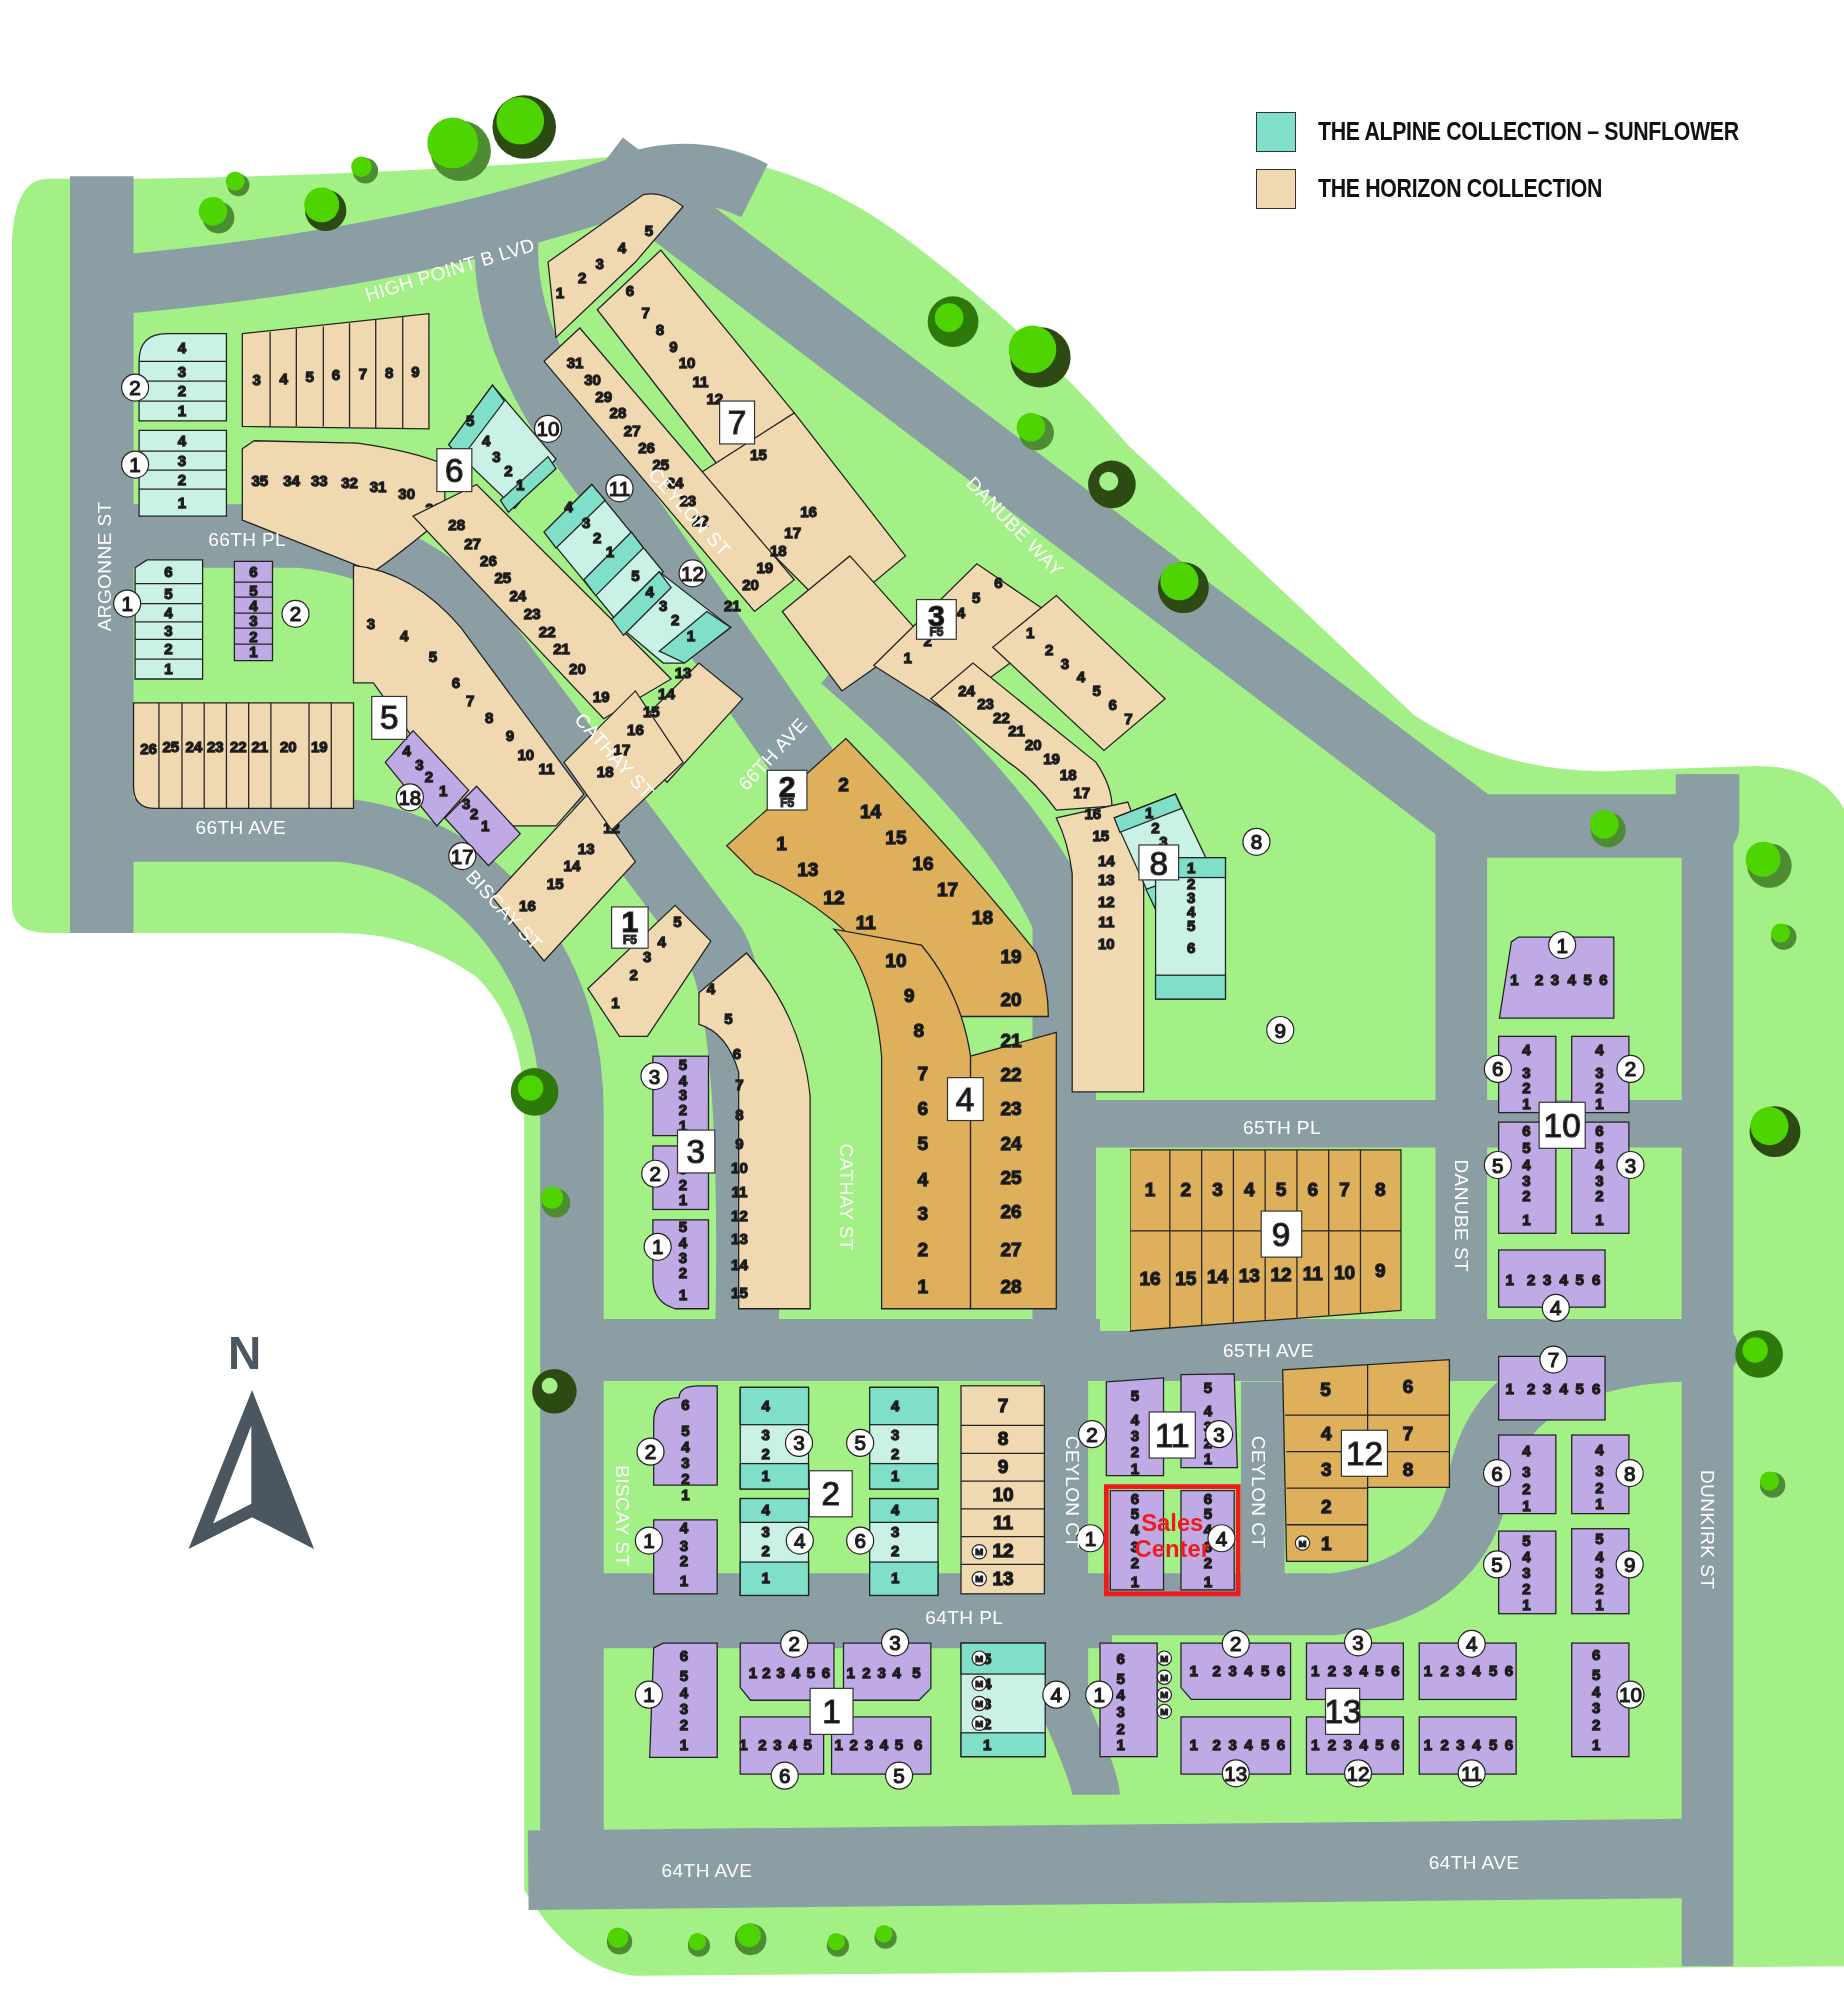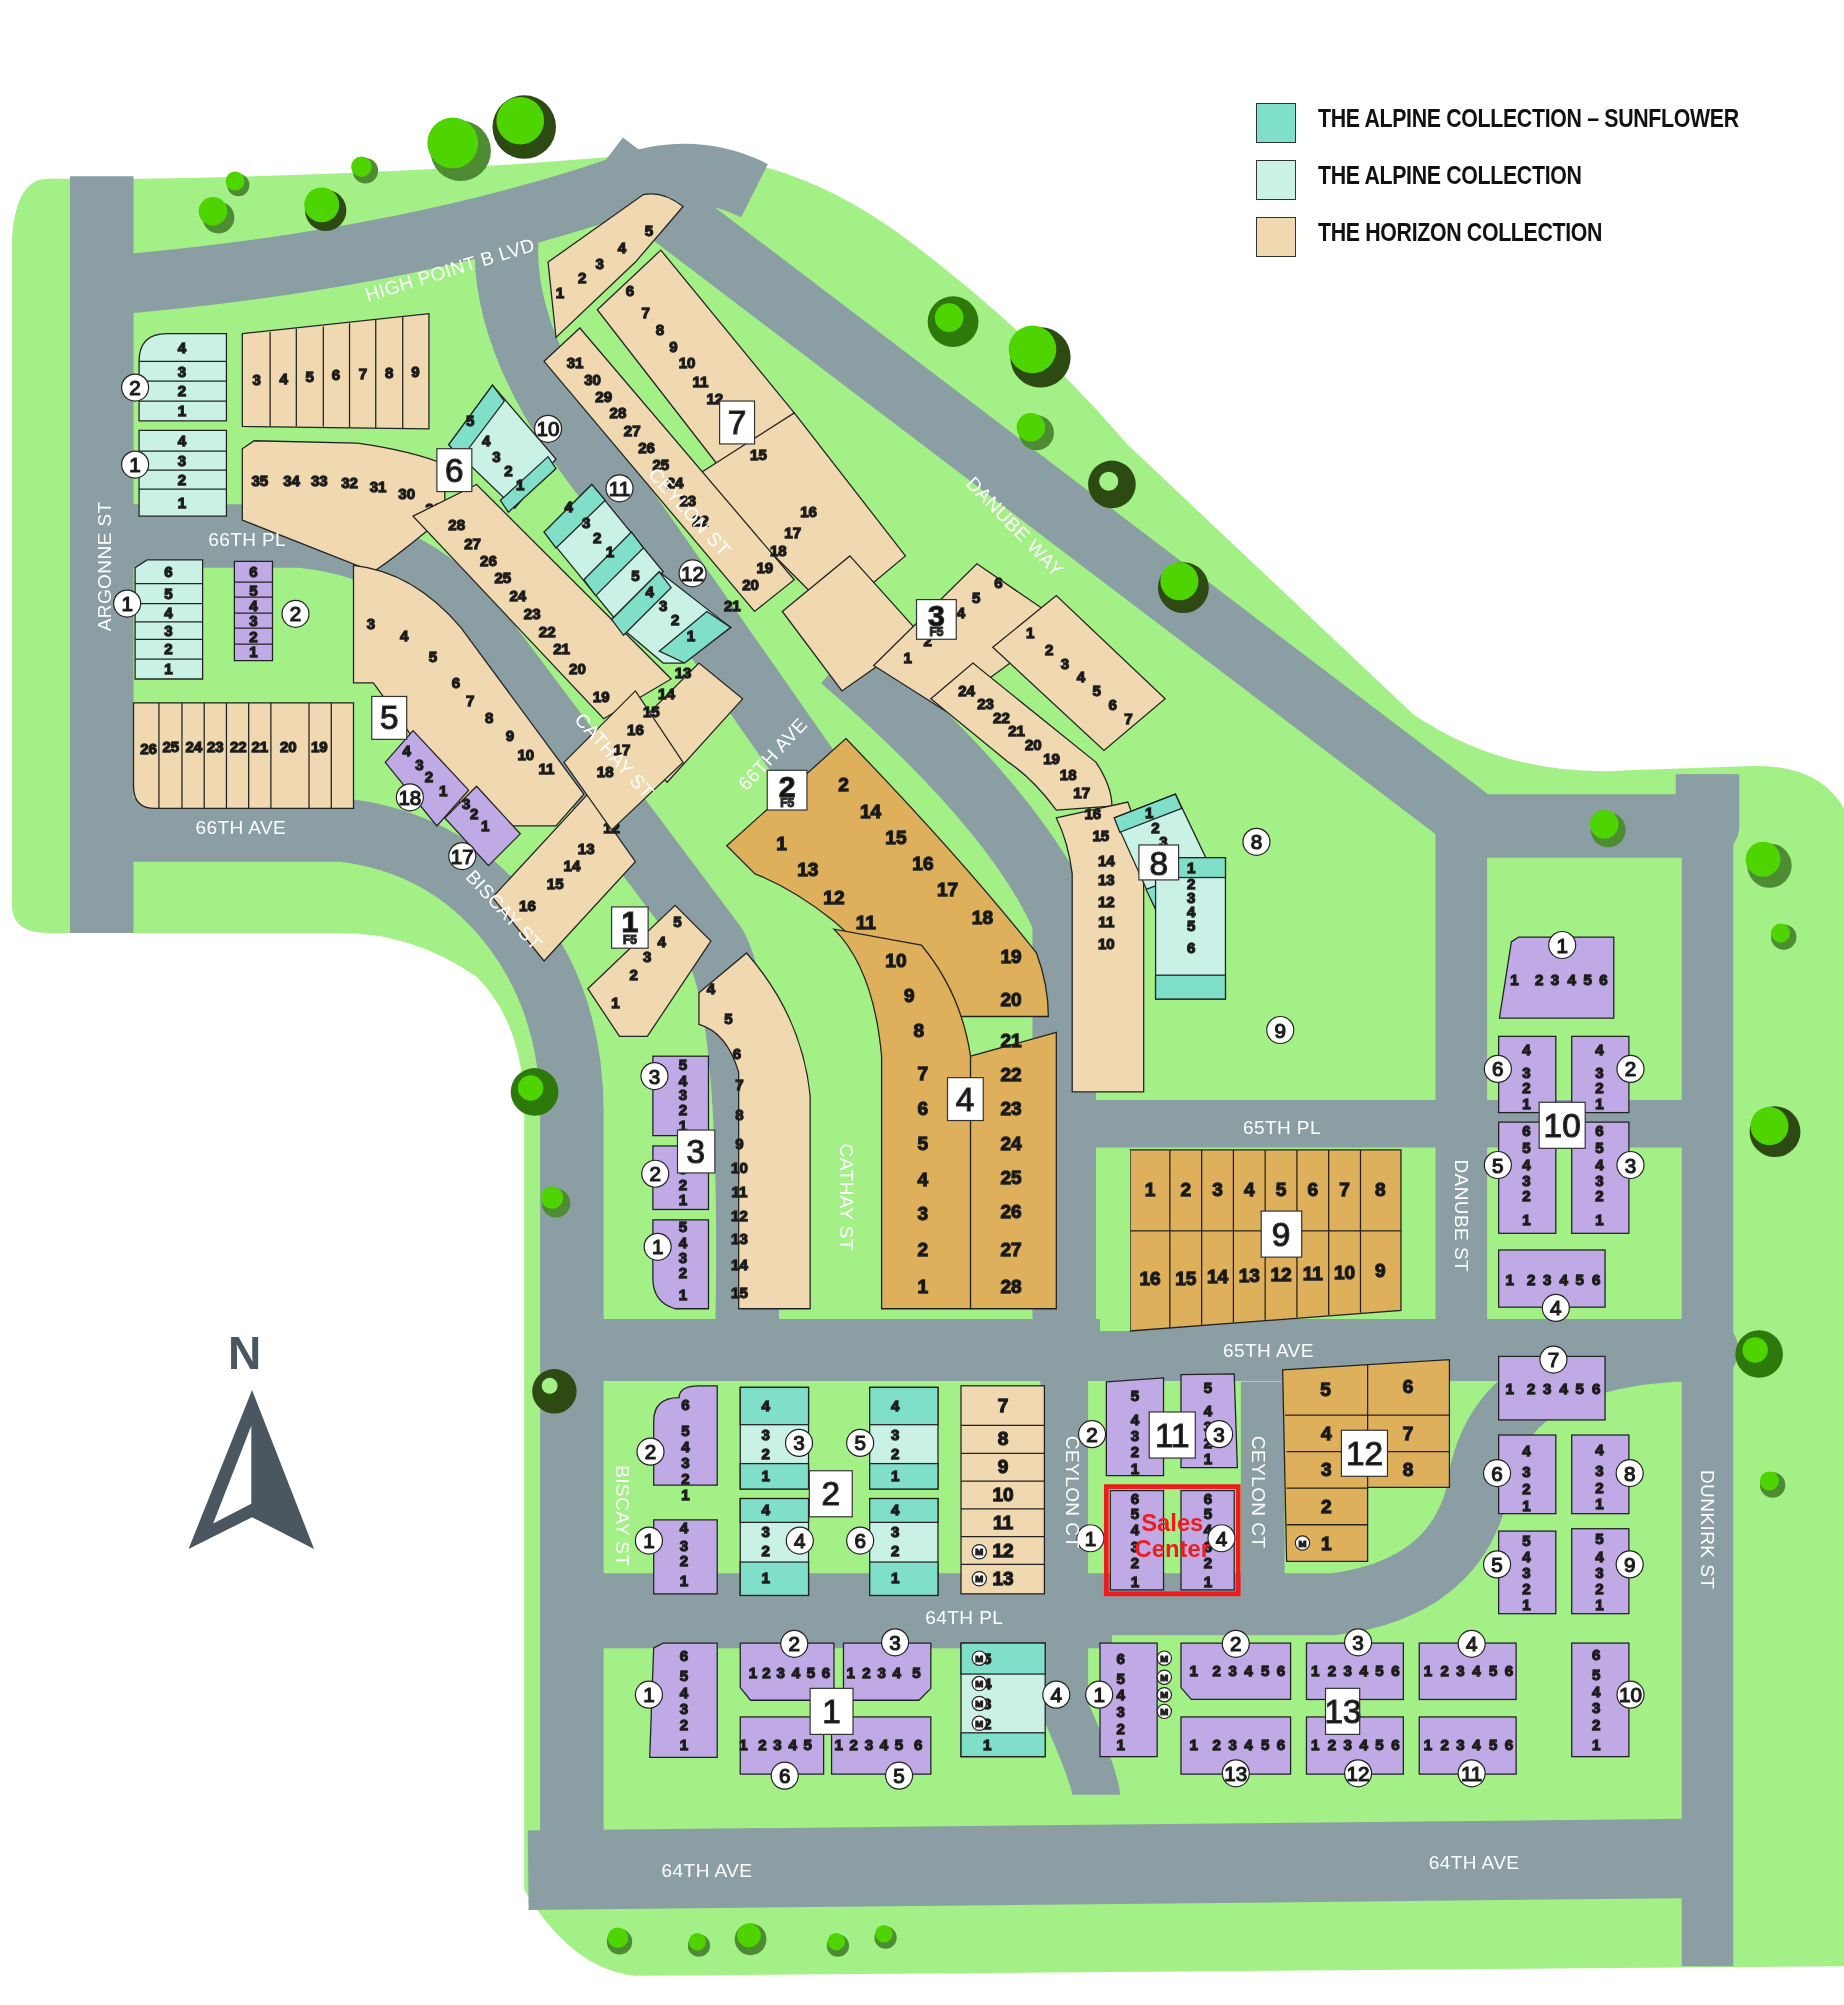--- a/index.html
+++ b/index.html
@@ -1,19 +1,19 @@
 <!DOCTYPE html>
 <html style="font-size:12.7px"><head>
 <meta charset="utf-8">
 <style>
   html, body { margin:0; padding:0; background:#ffffff; }
   body { width:1845px; height:2006px; position:relative; overflow:hidden; font-family:"Liberation Sans", sans-serif; }
   #map { position:absolute; left:0; top:0; width:1845px; height:2006px; }
   .legend { position:absolute; left:1256px; top:103px; }
-  .legend-item { display:flex; align-items:flex-start; height:57px; }
+  .legend-item { display:flex; align-items:center; height:57px; }
   .legend-swatch { width:40px; height:40px; border:1.6px solid #333; box-sizing:border-box; margin-right:22px; }
   .legend-label { font-family:"Liberation Sans", sans-serif; font-weight:bold; font-size:26px; color:#111; letter-spacing:-0.4px; transform:scaleX(0.82); transform-origin:left center; white-space:nowrap; }
   .north { position:absolute; left:179px; top:1326px; width:143px; height:222px; }
   .north-label { position:absolute; left:49px; top:0; font-family:"Liberation Sans", sans-serif; font-weight:bold; font-size:46px; color:#4a5760; }
   svg text { font-family:"Liberation Sans", sans-serif; }
   .lot-num { font-weight:bold; font-size:19px; fill:#111; text-anchor:middle; dominant-baseline:central; }
   .lot-num-lg { font-weight:bold; font-size:24px; fill:#111; text-anchor:middle; dominant-baseline:central; }
   .street { fill:#ffffff; font-size:24px; letter-spacing:0.5px; }
   .block-num { font-size:42px; fill:#111; text-anchor:middle; dominant-baseline:central; }
   .block-num-bold { font-size:38px; font-weight:bold; fill:#111; text-anchor:middle; }
@@ -1188,24 +1188,20 @@
       </g>
   </g>
 </svg>
 
 <div class="legend">
   <div class="legend-item">
     <div class="legend-swatch" style="background:#7fdfc8"></div>
     <span class="legend-label">THE ALPINE COLLECTION – SUNFLOWER</span>
   </div>
   <div class="legend-item">
-    <div class="legend-swatch" style="background:#c9f1e6"></div>
-    <span class="legend-label">THE ALPINE COLLECTION</span>
-  </div>
-  <div class="legend-item">
     <div class="legend-swatch" style="background:#f0d9b0"></div>
     <span class="legend-label">THE HORIZON COLLECTION</span>
   </div>
 </div>
 
 <div class="north">
   <span class="north-label">N</span>
   <svg width="143" height="167" style="position:absolute;left:0;top:64px" viewBox="0 0 180 210">
     <polygon points="92,0 170,200 92,160 12,200" fill="#4a5760"></polygon>
     <polygon points="91,45 91,143 43,168" fill="#ffffff"></polygon>

